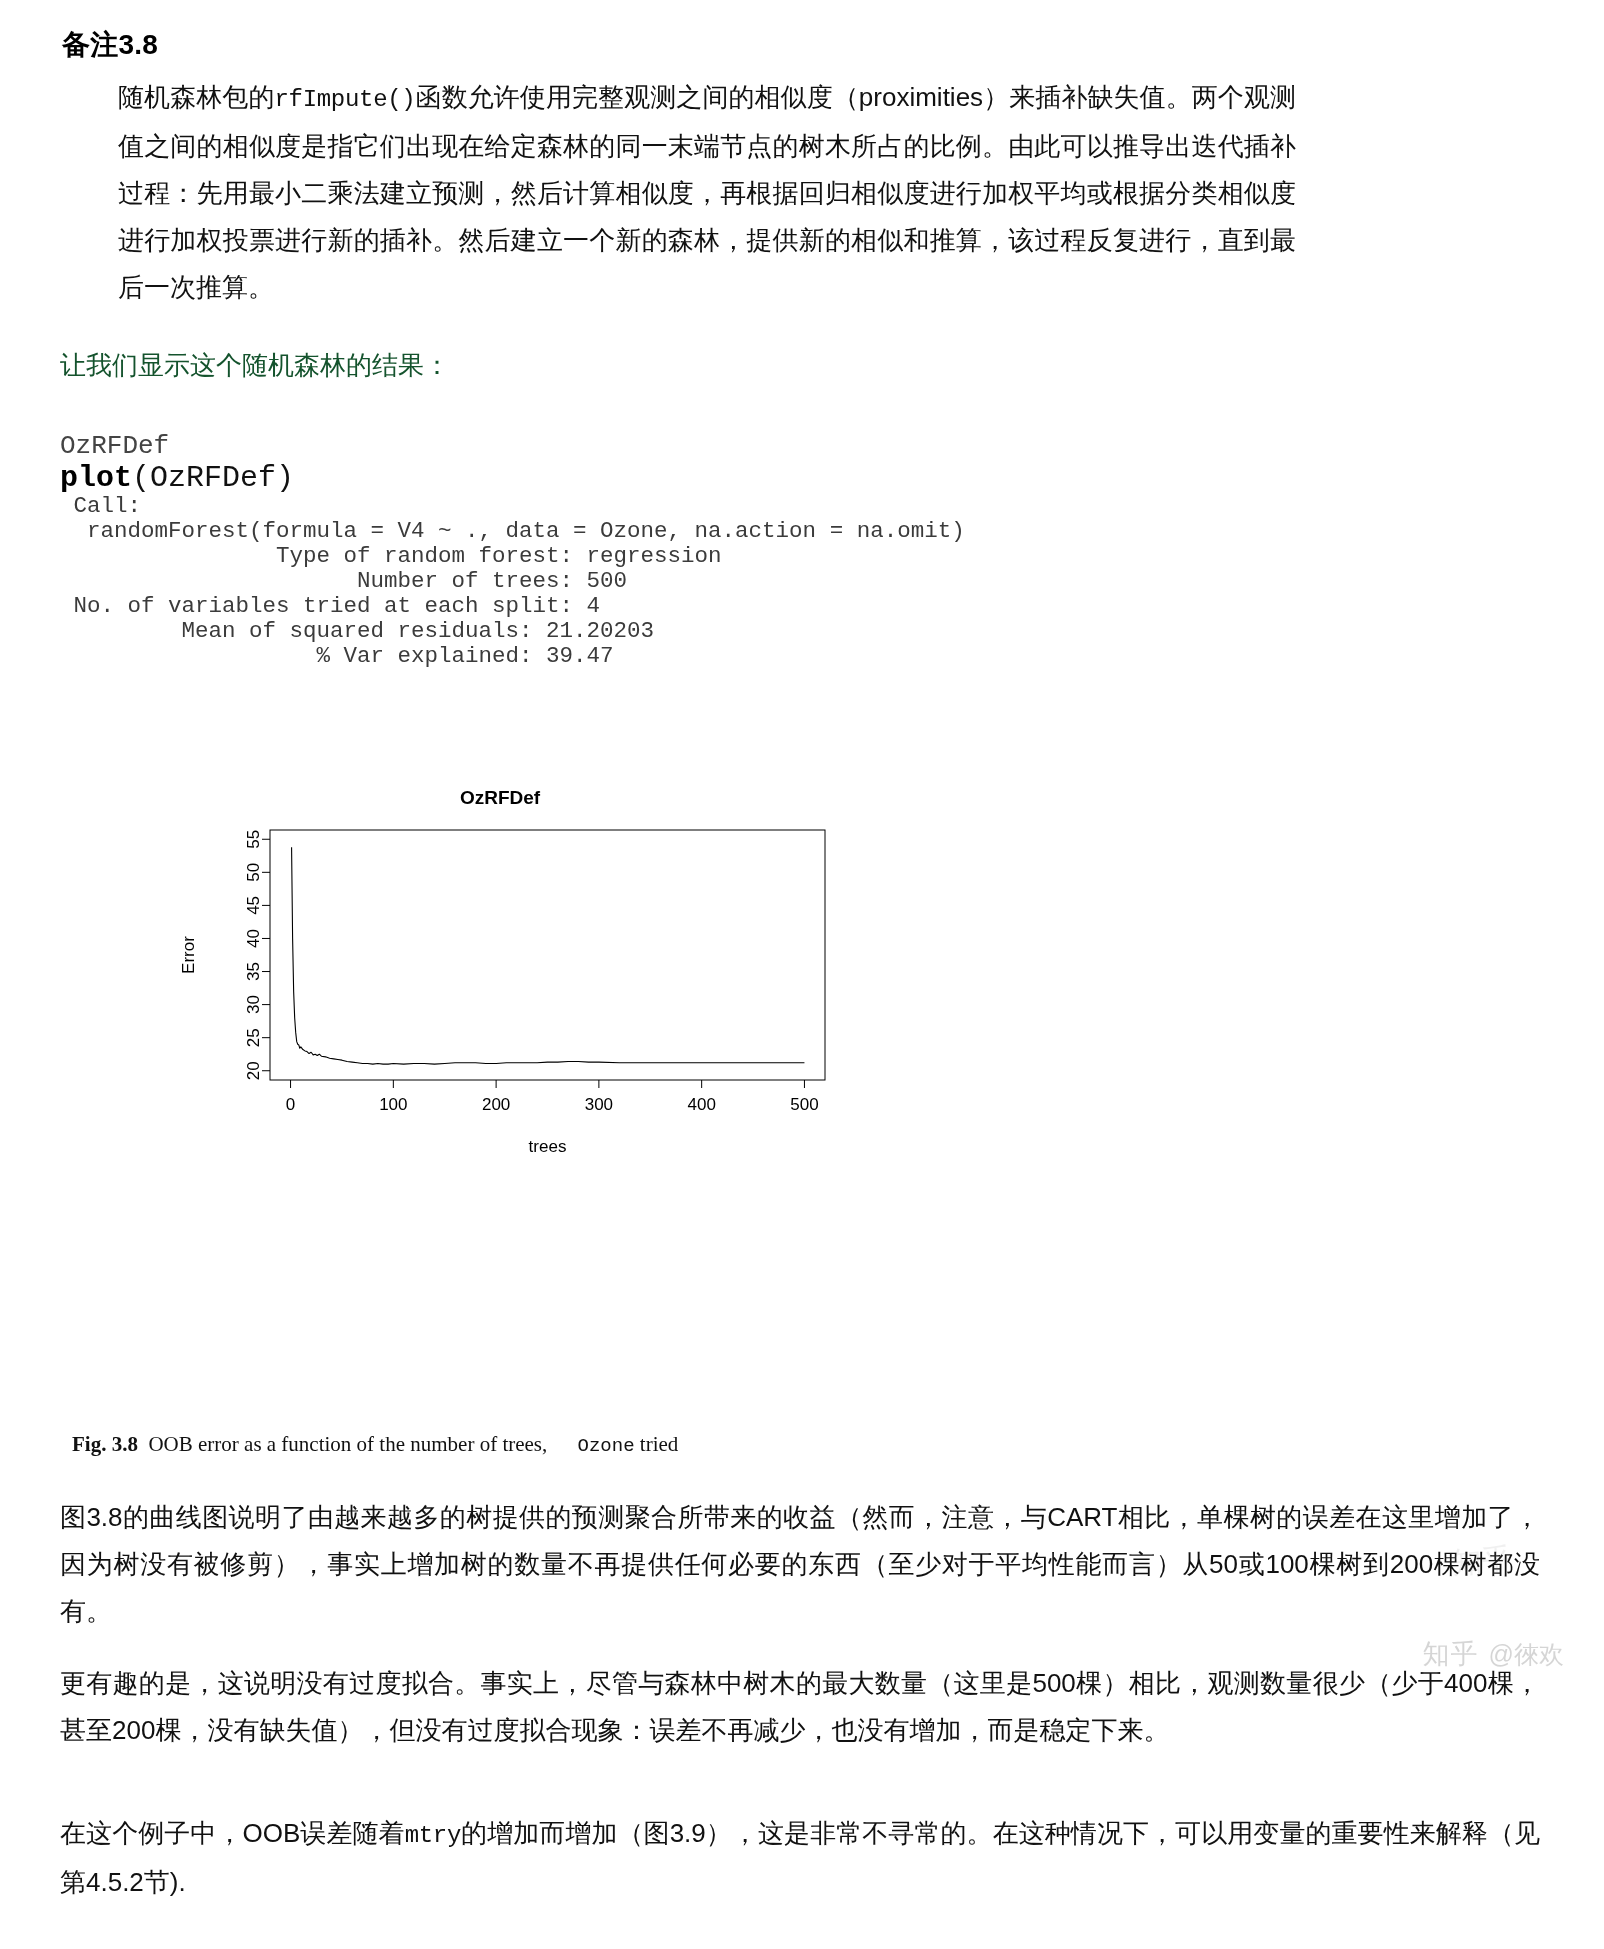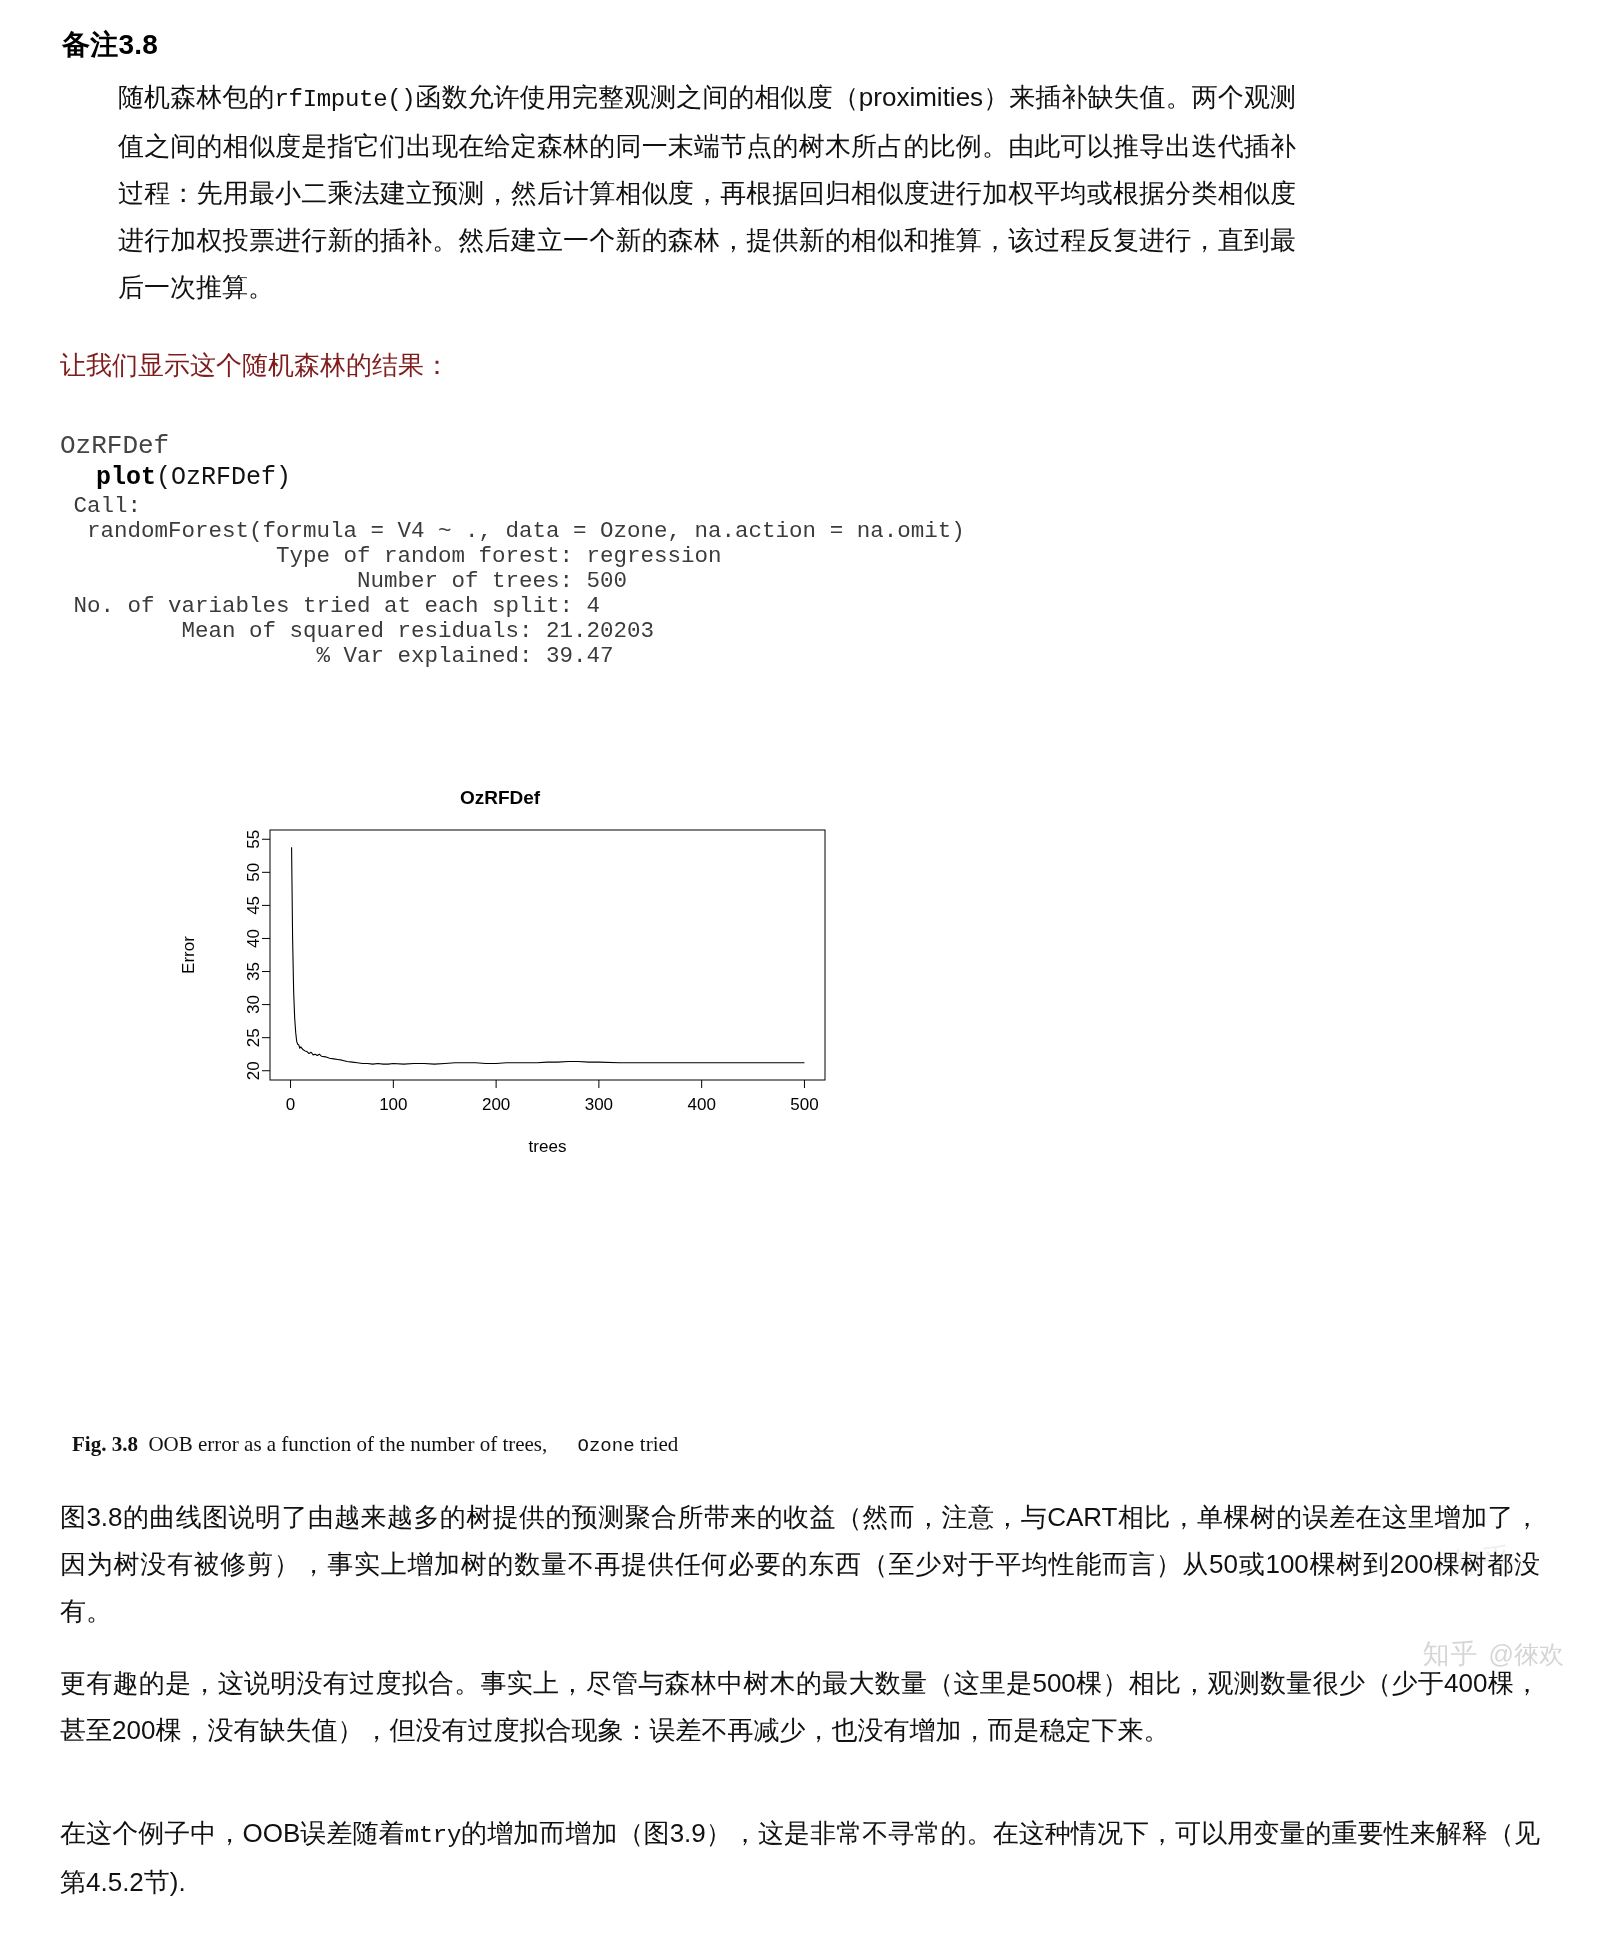--- a/index.html
+++ b/index.html
@@ -49,21 +49,21 @@
     font-size: 24px;
     letter-spacing: -0.3px;
   }
 
   .lead-line {
     position: absolute;
     left: 60px;
     top: 345px;
     font-size: 26px;
     line-height: 40px;
-    color: #7f1d1d;
+    color: #14532d;
   }
 
   
   .code-block {
     position: absolute;
     left: 60px;
     top: 430px;
     width: 1200px;
     font-family: "Liberation Mono", "DejaVu Sans Mono", monospace;
     color: #222;
@@ -74,23 +74,22 @@
     line-height: 30px;
     color: #4a4a4a;
   }
   .code-line.input {
     color: #444;
     font-size: 26px;
     line-height: 32px;
   }
   .code-line.bold-call {
     color: #111;
-    font-size: 25px;
+    font-size: 30px;
     line-height: 32px;
-    margin-left: 36px;
   }
   .code-line.bold-call b { font-weight: bold; color:#000; }
   .code-line.out {
     font-size: 22.5px;
     line-height: 25px;
     color: #3b3b3b;
   }
   .code-line.blank { line-height: 25px; }
 
   

